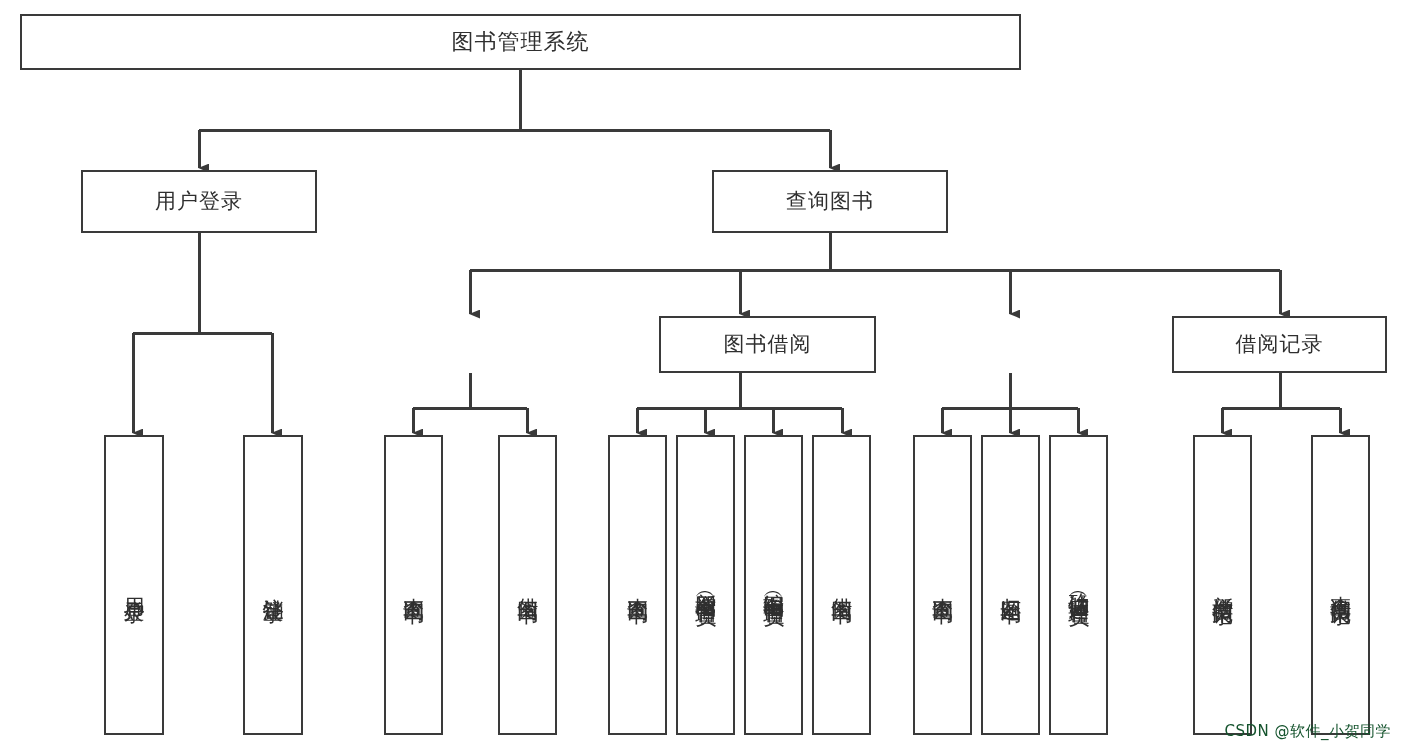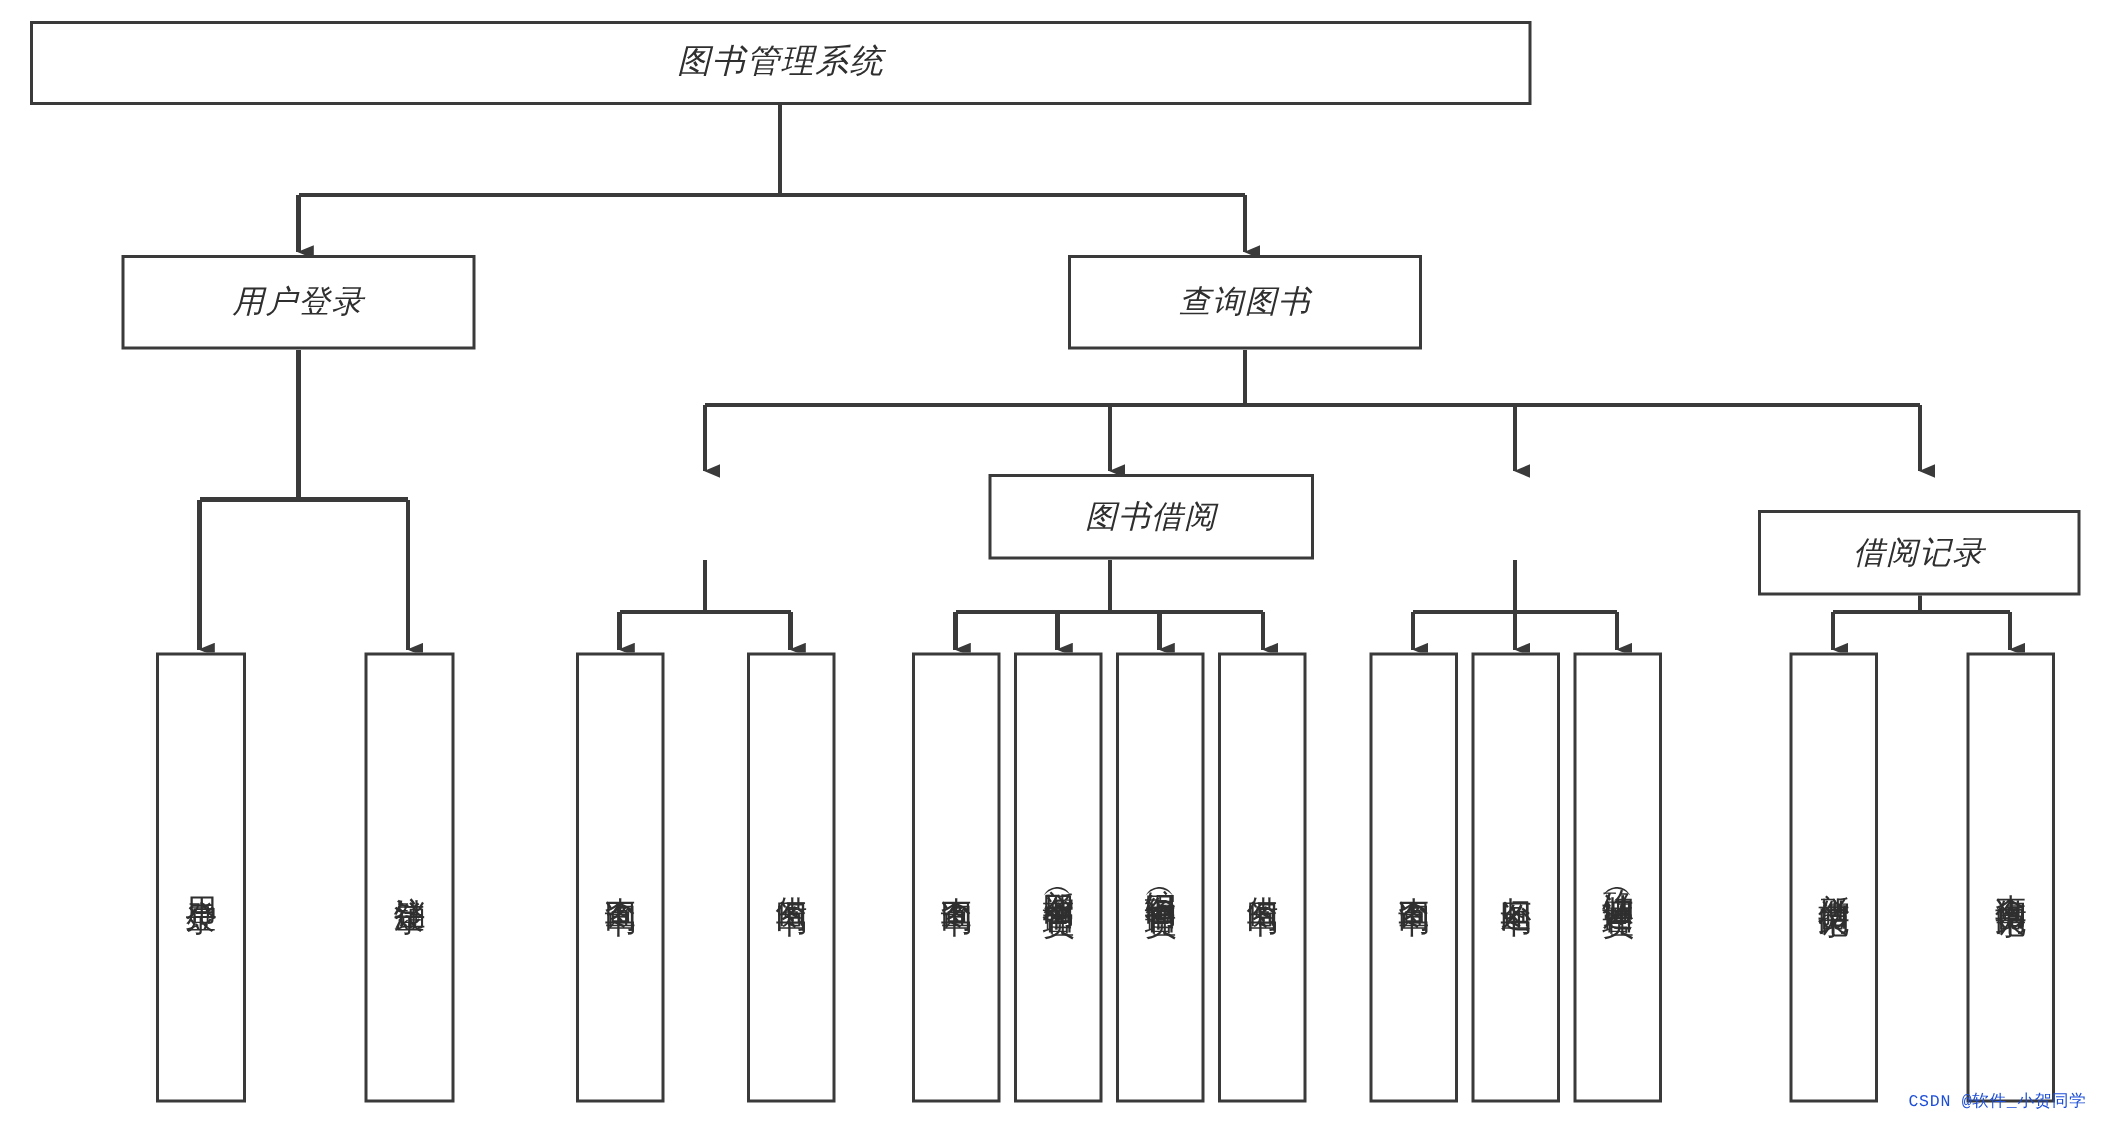--- a/index.html
+++ b/index.html
@@ -37,21 +37,20 @@
     justify-content: center;
     text-align: center;
     color: #2f2f2f;
     z-index: 2;
   }
   .node-h {
     font-size: 21px;
     line-height: 1.2;
     letter-spacing: 1px;
     white-space: nowrap;
-    font-style: italic;
   }
   .node-root {
     font-size: 22px;
   }
   .node-v {
     writing-mode: vertical-rl;
     text-orientation: upright;
     font-size: 21px;
     line-height: 1.35;
     letter-spacing: 2px;
@@ -59,26 +58,25 @@
   }
   .node-v .vlabel {
     writing-mode: vertical-rl;
     text-orientation: upright;
     display: block;
   }
   #watermark {
     position: absolute;
     right: 14px;
     bottom: 6px;
-    font-size: 11px;
-    color: #1d4ed8;
+    font-size: 15px;
+    color: #14532d;
     letter-spacing: 0.5px;
     white-space: nowrap;
     z-index: 3;
-    font-family: Liberation Mono, monospace;
   }
 </style>
 </head>
 <body>
 
 <div id="diagram-root">
 
   <svg id="connector-layer" viewBox="0 0 1405 747" width="1405" height="747" xmlns="http://www.w3.org/2000/svg">
     <defs>
       <marker id="arrowhead" markerWidth="9" markerHeight="11" refX="4.5" refY="10.2" orient="auto" markerUnits="userSpaceOnUse">
@@ -137,21 +135,21 @@
   <div class="node node-h" style="left:81px; top:170px; width:236px; height:63px;">
     <span>用户登录</span>
   </div>
   <div class="node node-h" style="left:712px; top:170px; width:236px; height:63px;">
     <span>查询图书</span>
   </div>
 
   <div class="node node-h" style="left:659px; top:316px; width:217px; height:57px;">
     <span>图书借阅</span>
   </div>
-  <div class="node node-h" style="left:1172px; top:316px; width:215px; height:57px;margin-top:24px;">
+  <div class="node node-h" style="left:1172px; top:316px; width:215px; height:57px;">
     <span>借阅记录</span>
   </div>
 
   <div class="node node-v" style="left:104px; top:435px; width:60px; height:300px;">
     <span class="vlabel">用户登录</span>
   </div>
   <div class="node node-v" style="left:243px; top:435px; width:60px; height:300px;">
     <span class="vlabel">注销登录</span>
   </div>
 

